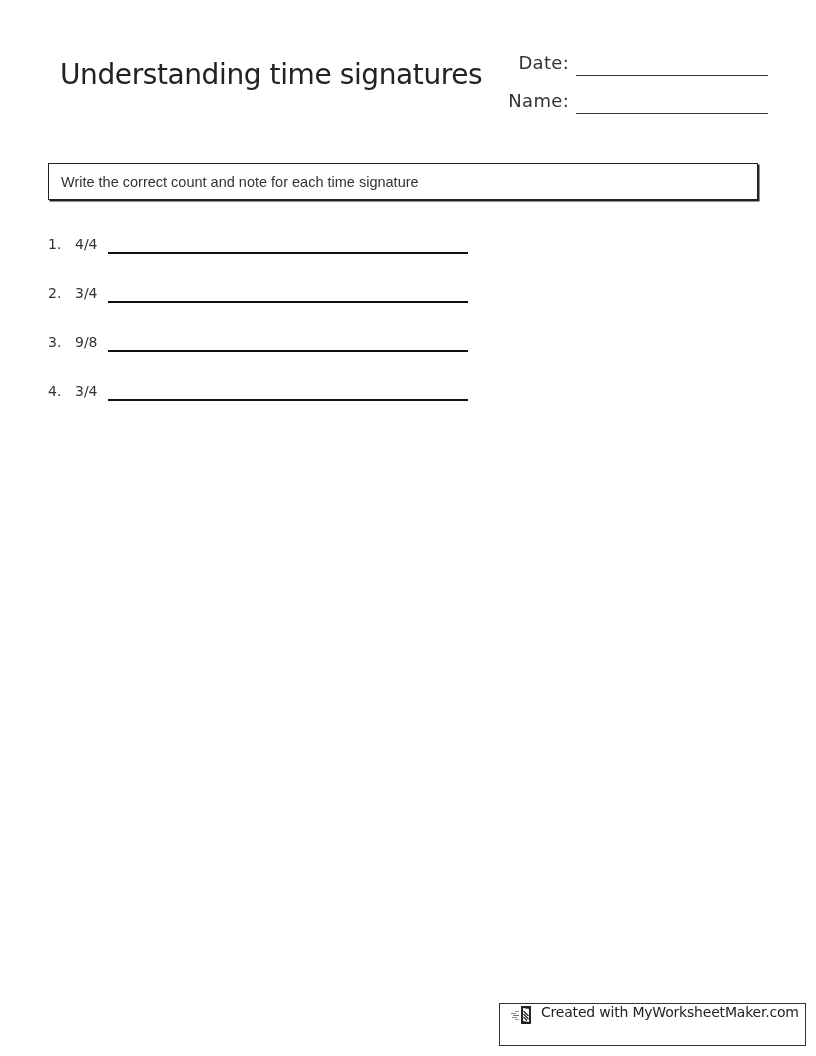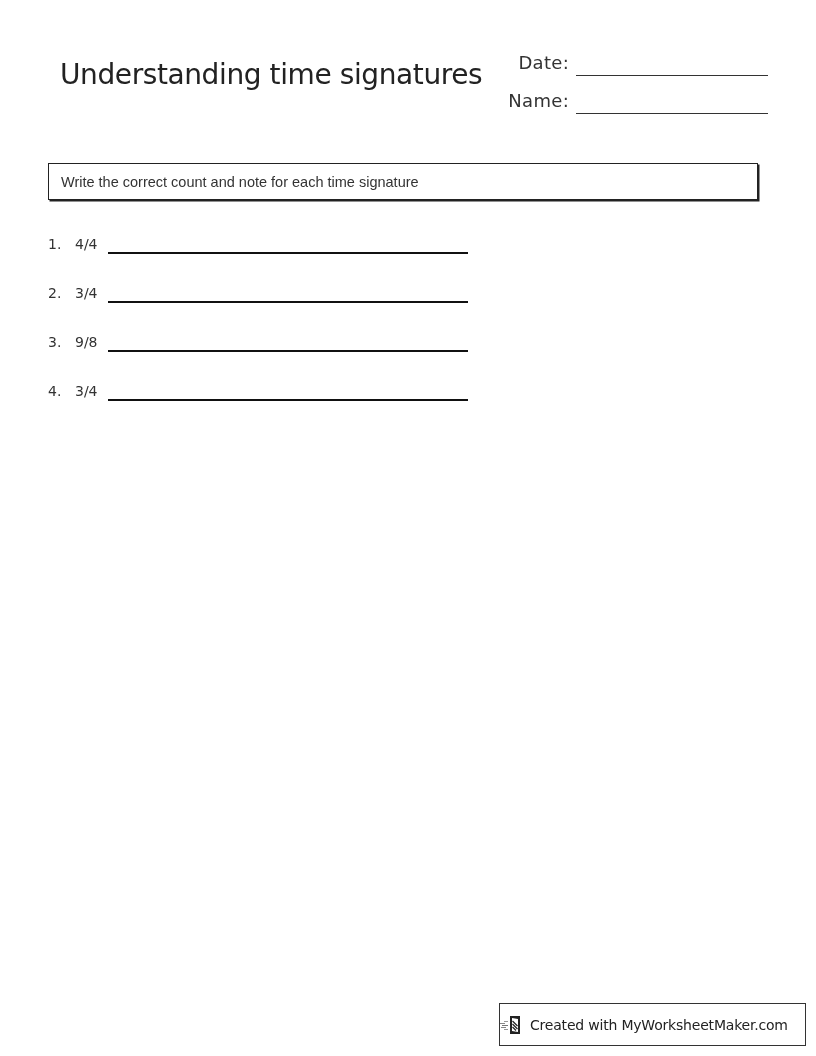--- a/index.html
+++ b/index.html
@@ -97,21 +97,21 @@
     }
     .footer {
       position: absolute;
       left: 499px;
       top: 1003px;
       width: 307px;
       height: 43px;
       border: 1px solid #333333;
       box-sizing: border-box;
       display: flex;
-      align-items: center;
+      padding-left: 11px;
     }
     .footer-icon {
       width: 24px;
       height: 22px;
       margin-right: 6px;
     }
     .footer-text {
       font-size: 14px;
       color: #222222;
       white-space: nowrap;

